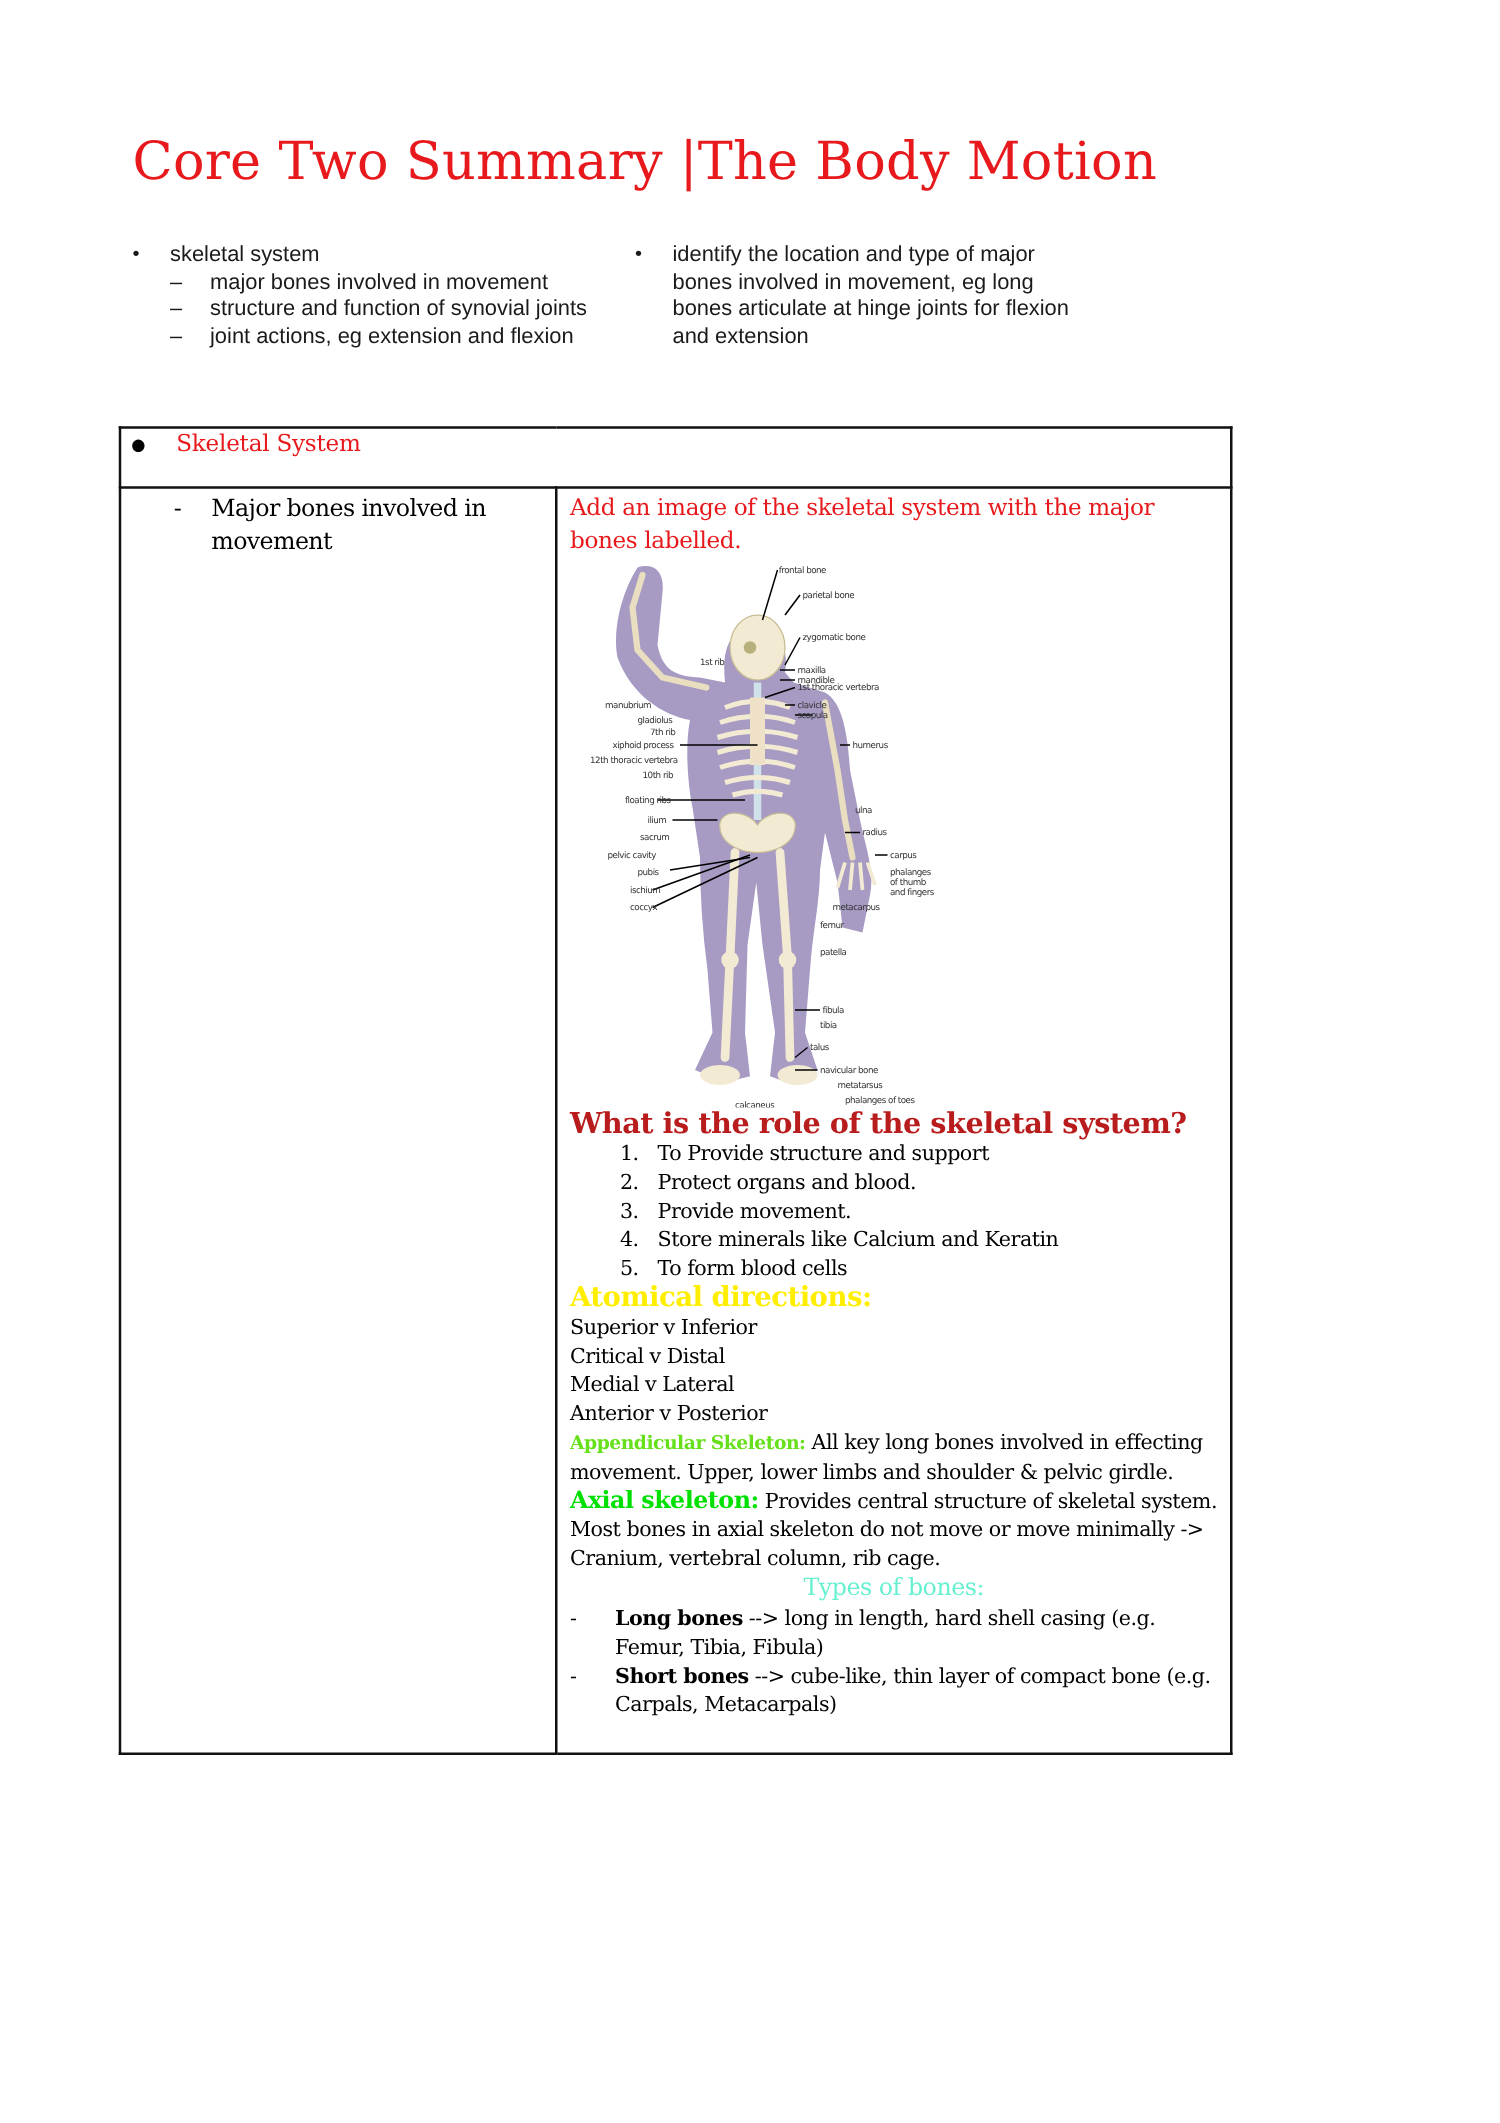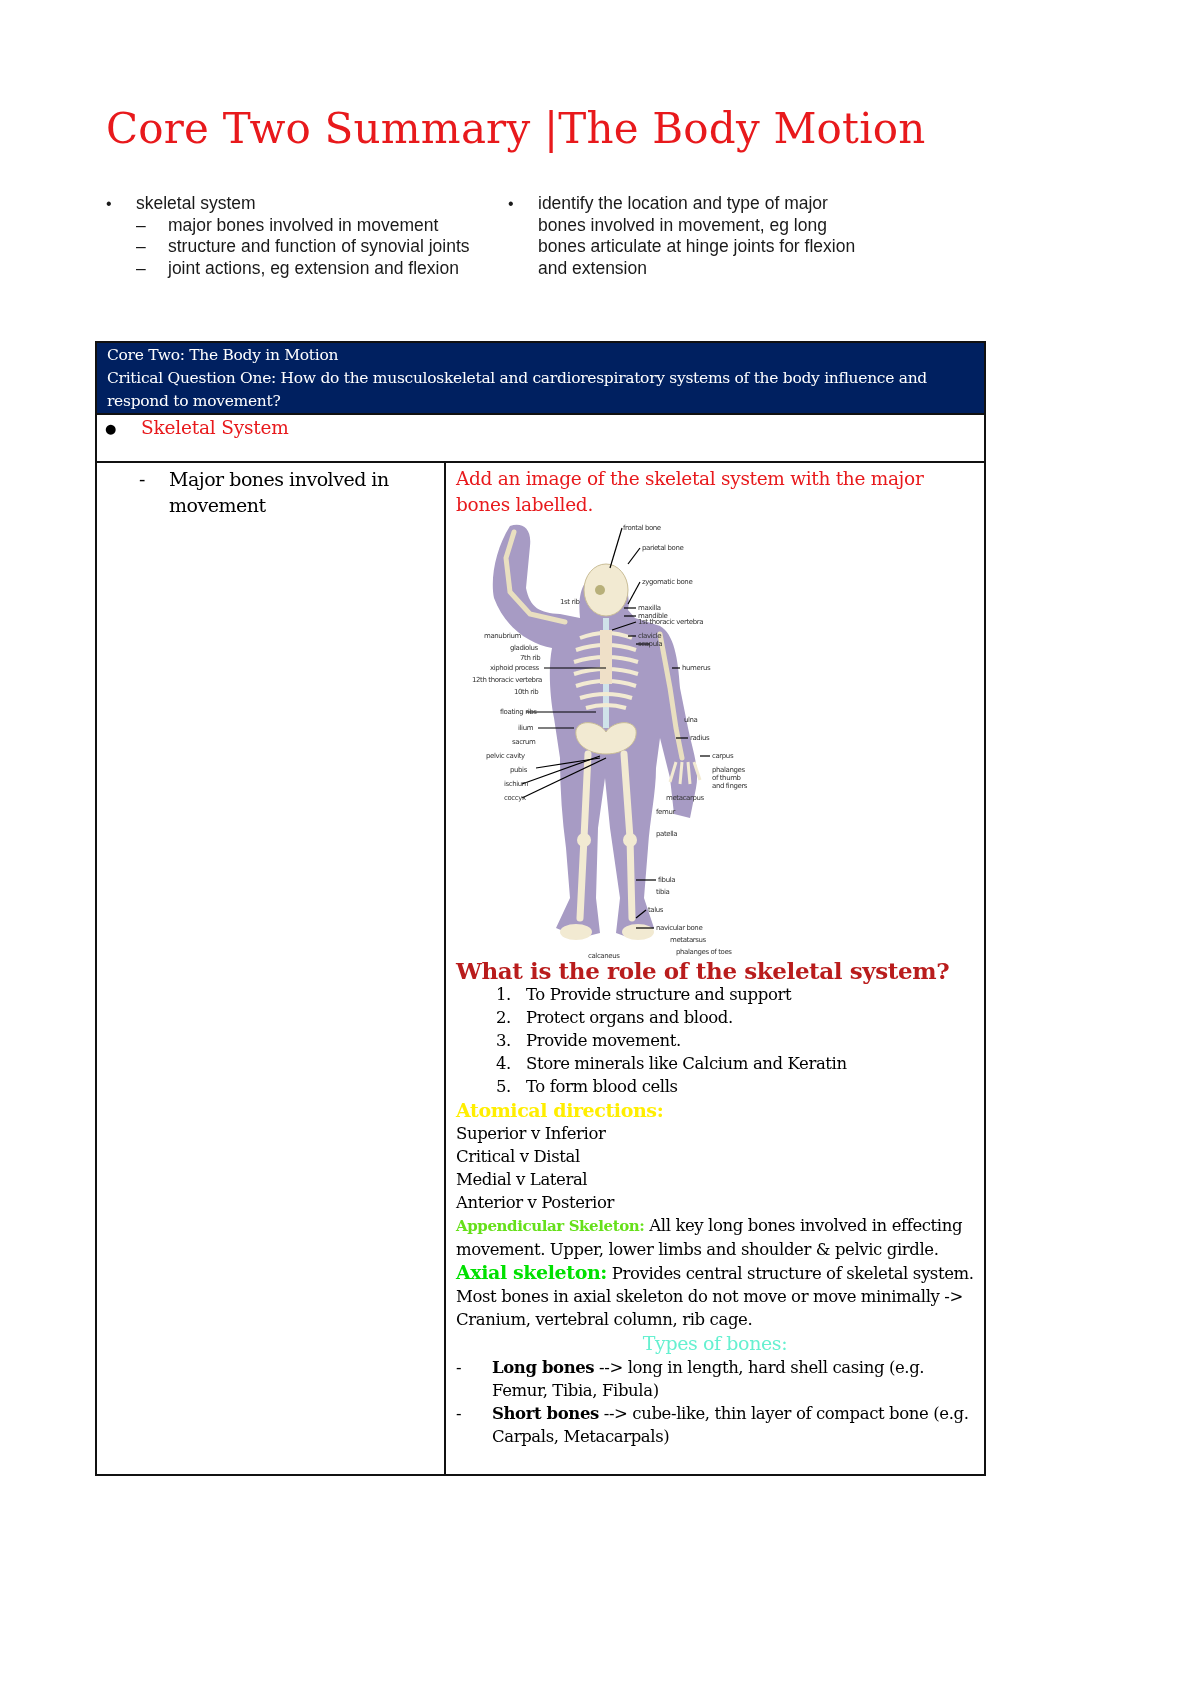--- a/index.html
+++ b/index.html
@@ -18,21 +18,21 @@
   .skel-row td { height:46px; }
   .skel-title { display:flex; align-items:flex-start; padding:2px 8px; font-size:18.5px; color:#e8191c; letter-spacing:-0.2px; }
   .skel-bullet { color:#000; font-size:13px; width:36px; padding-top:4px; }
   .left-cell { width:347px; padding:0 !important; }
   .left-item { display:flex; padding:3px 10px 0 42px; font-size:19px; line-height:26px; letter-spacing:-0.5px; }
   .left-dash { width:30px; flex:none; }
   .right-cell { padding:3px 10px 0 10px !important; height:1008px; font-size:16.5px; line-height:23px; letter-spacing:-0.4px; }
   .add-img { color:#e8191c; font-size:18.5px; line-height:26px; font-weight:normal; letter-spacing:-0.3px; }
   .skel-fig { position:relative; width:300px; height:440px; margin:0 0 0 4px; }
   .h-orange { color:#b91c1c; font-weight:bold; font-size:23px; line-height:25px; }
-  .h-yellow { color:#ffee00; font-weight:bold; font-size:19px; line-height:24px; }
+  .h-yellow { color:#ffee00; font-weight:bold; font-size:22px; line-height:24px; }
   .h-lime { color:#66e01a; font-weight:bold; font-size:15px; }
   .h-green { color:#00e000; font-weight:bold; font-size:19px; }
   .h-cyan { color:#66f0d0; font-size:19px; line-height:25px;text-align:center; }
   ol.roles { margin:0; padding:0 0 0 0; list-style:none; }
   ol.roles li { display:flex; padding-left:40px; }
   .num { width:30px; flex:none; }
   .bone-item { display:flex; }
   .bone-dash { width:36px; flex:none; }
 </style>
 </head>
@@ -61,26 +61,20 @@
 
 <div class="syllabus syl-right">
   <div class="syl-row">
     <span class="syl-bullet">•</span>
     <span>identify the location and type of major bones involved in movement, eg long bones articulate at hinge joints for flexion and extension</span>
   </div>
 </div>
 
 <table class="main">
   <tbody>
-      <tr>
-    <td colspan="2" class="hdr">
-      <div>Core Two: The Body in Motion</div>
-      <div>Critical Question One: How do the musculoskeletal and cardiorespiratory systems of the body influence and respond to movement?</div>
-    </td>
-  </tr>
   <tr class="skel-row">
     <td colspan="2">
       <div class="skel-title">
         <span class="skel-bullet">●</span>
         <span>Skeletal System</span>
       </div>
     </td>
   </tr>
   <tr>
     <td class="left-cell">

